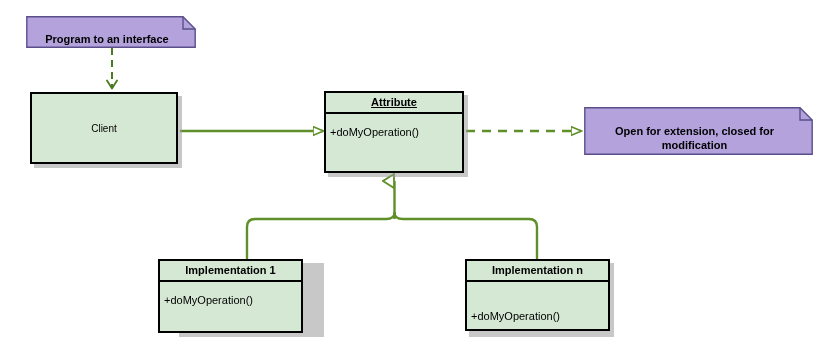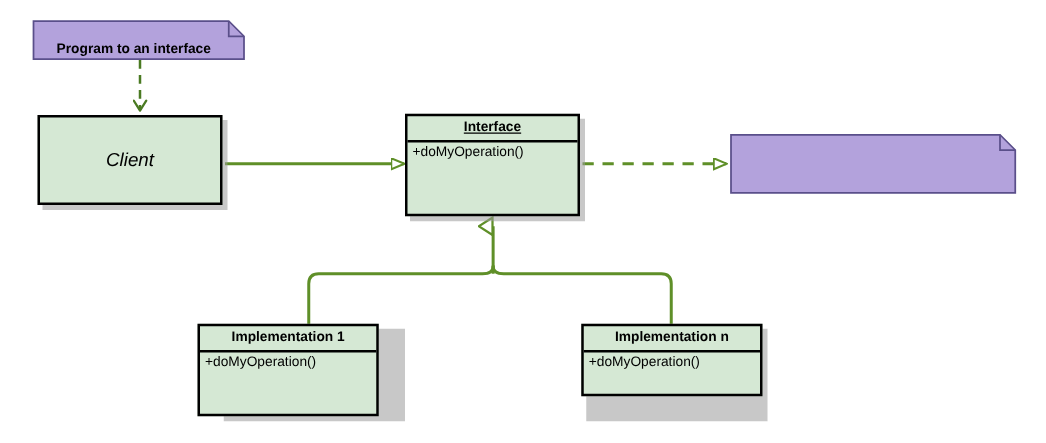--- a/index.html
+++ b/index.html
@@ -38,21 +38,21 @@
     background: #d5e8d4;
     border: 2px solid #000000;
     display: flex;
     flex-direction: column;
   }
   .compartment {
     box-sizing: border-box;
     color: #000000;
     font-size: 11px;
     line-height: 1.15;
-    padding: 2px 4px;
+    padding: 12px 4px;
   }
   .compartment.divider-below {
     border-bottom: 2px solid #000000;
   }
   .cmp-name {
     text-align: center;
     font-weight: bold;
     padding: 3px 4px 3px 4px;
   }
   .cmp-name .underlined {
@@ -61,23 +61,22 @@
   .cmp-body {
     text-align: left;
     flex: 1 1 auto;
   }
   .cmp-plain {
     display: flex;
     align-items: center;
     justify-content: center;
     flex: 1 1 auto;
     text-align: center;
-    font-size: 15px;
+    font-size: 10px;
     color: #000;
-    font-style: italic;
   }
 
   
   .note {
     position: absolute;
     box-sizing: border-box;
   }
   .note svg {
     position: absolute;
     left: 0;
@@ -155,47 +154,49 @@
   </div>
 
   <div class="shadow" style="left:34px; top:96px; width:148px; height:72px;"></div>
   <div class="classbox" style="left:30px; top:92px; width:148px; height:72px;">
     <div class="cmp-plain">Client</div>
   </div>
 
   <div class="shadow" style="left:328px; top:95px; width:140px; height:82px;"></div>
   <div class="classbox" style="left:324px; top:91px; width:140px; height:82px;">
     <div class="compartment cmp-name divider-below">
-      <span class="underlined">Interface</span>
+      <span class="underlined">Attribute</span>
     </div>
     <div class="compartment cmp-body">
       <div>+doMyOperation()</div>
     </div>
   </div>
 
   <div class="note" style="left:584px; top:107px; width:229px; height:48px;">
     <svg width="229" height="48" viewBox="0 0 229 48">
       <path d="M0.8,0.8 L216,0.8 L228.2,13 L228.2,47.2 L0.8,47.2 Z" fill="#b3a2dc" stroke="#5a4f8a" stroke-width="1.4"></path>
       <path d="M216,0.8 L216,13 L228.2,13" fill="none" stroke="#5a4f8a" stroke-width="1.4"></path>
     </svg>
     <div class="note-text">
       <div>
+        <div>Open for extension, closed for</div>
+        <div>modification</div>
       </div>
     </div>
   </div>
 
   <div class="shadow" style="left:179px; top:263px; width:145px; height:74px;"></div>
   <div class="classbox" style="left:158px; top:259px; width:145px; height:74px;">
     <div class="compartment cmp-name divider-below">Implementation 1</div>
     <div class="compartment cmp-body">
       <div>+doMyOperation()</div>
     </div>
   </div>
 
   <div class="shadow" style="left:469px; top:263px; width:145px; height:74px;"></div>
-  <div class="classbox" style="left:465px; top:259px; width:145px; height:58px;">
+  <div class="classbox" style="left:465px; top:259px; width:145px; height:72px;gap:16px;">
     <div class="compartment cmp-name divider-below">Implementation n</div>
     <div class="compartment cmp-body">
       <div>+doMyOperation()</div>
     </div>
   </div>
 
 </div>
 
 </body></html>

